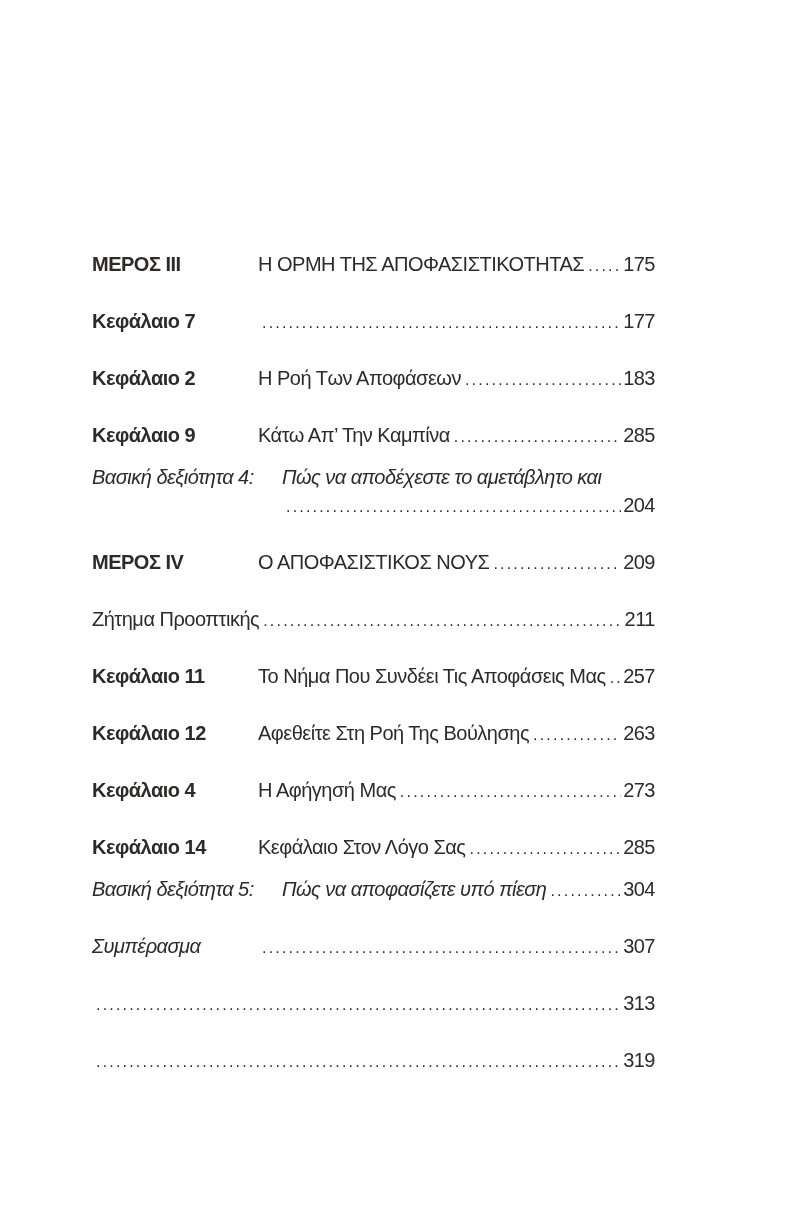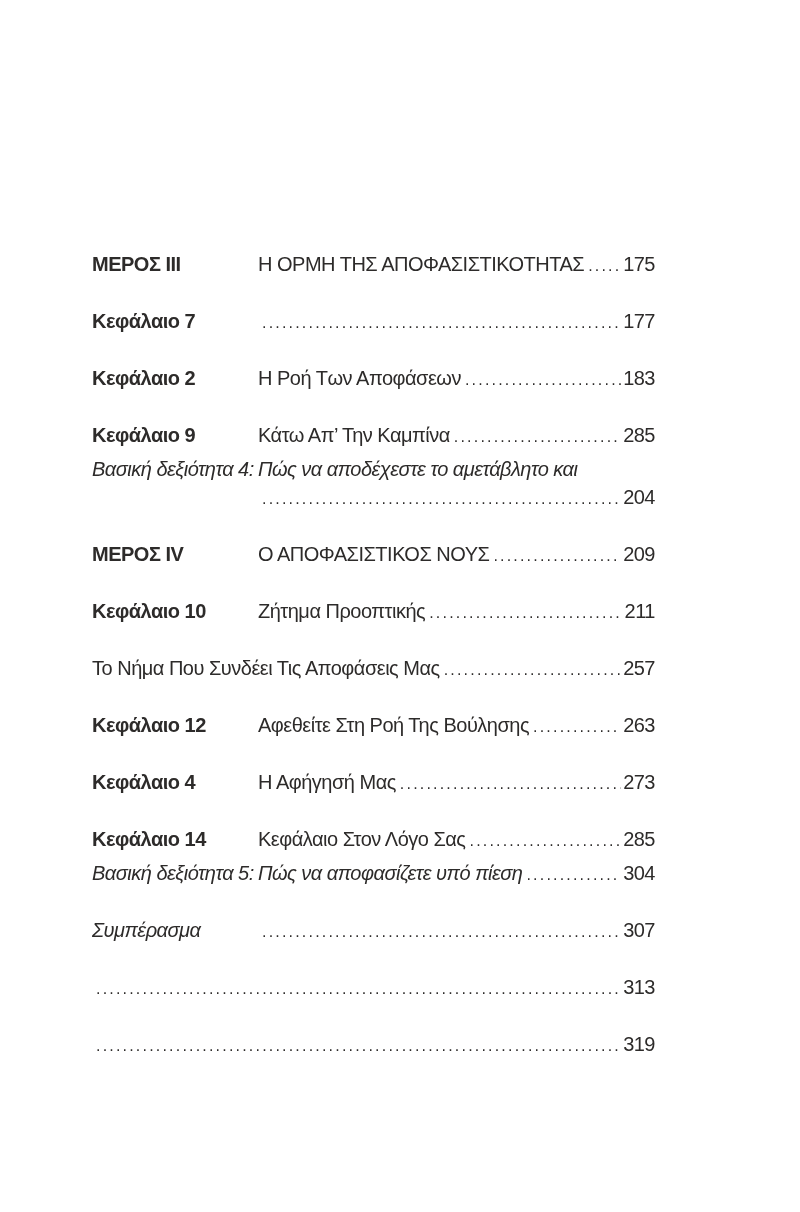--- a/index.html
+++ b/index.html
@@ -27,21 +27,21 @@
     width: 563px;
     font-size: 20px;
     line-height: 28px;
     letter-spacing: -0.5px;
   }
   .row {
     display: flex;
     margin-top: 27px;
   }
   .row:first-child { margin-top: 0; justify-content: flex-end; }
-  .row.attached { margin-top: 4px; }
+  .row.attached { margin-top: 12px; gap: 24px; }
   .col-label {
     flex: 0 0 166px;
     white-space: nowrap;
   }
   .col-content {
     flex: 1 1 auto;
     min-width: 0;
   }
   .bold { font-weight: bold; }
   .italic { font-style: italic; }
@@ -129,30 +129,30 @@
         <div class="col-label bold">ΜΕΡΟΣ IV</div>
         <div class="col-content">
           <div class="line">
             <span class="title">Ο ΑΠΟΦΑΣΙΣΤΙΚΟΣ ΝΟΥΣ</span>
             <span class="leader">............................................................................................................................................................................................................................</span>
             <span class="pagenum">209</span>
           </div>
         </div>
       </div>
       <div class="row">
-        <div class="col-label bold">Κεφάλαιο 10</div>
         <div class="col-content">
           <div class="line">
             <span class="title">Ζήτημα Προοπτικής</span>
             <span class="leader">............................................................................................................................................................................................................................</span>
             <span class="pagenum">211</span>
           </div>
         </div>
       </div>
       <div class="row">
+        <div class="col-label bold">Κεφάλαιο 11</div>
         <div class="col-content">
           <div class="line">
             <span class="title">Το Νήμα Που Συνδέει Τις Αποφάσεις Μας</span>
             <span class="leader">............................................................................................................................................................................................................................</span>
             <span class="pagenum">257</span>
           </div>
         </div>
       </div>
       <div class="row">
         <div class="col-label bold">Κεφάλαιο 12</div>

